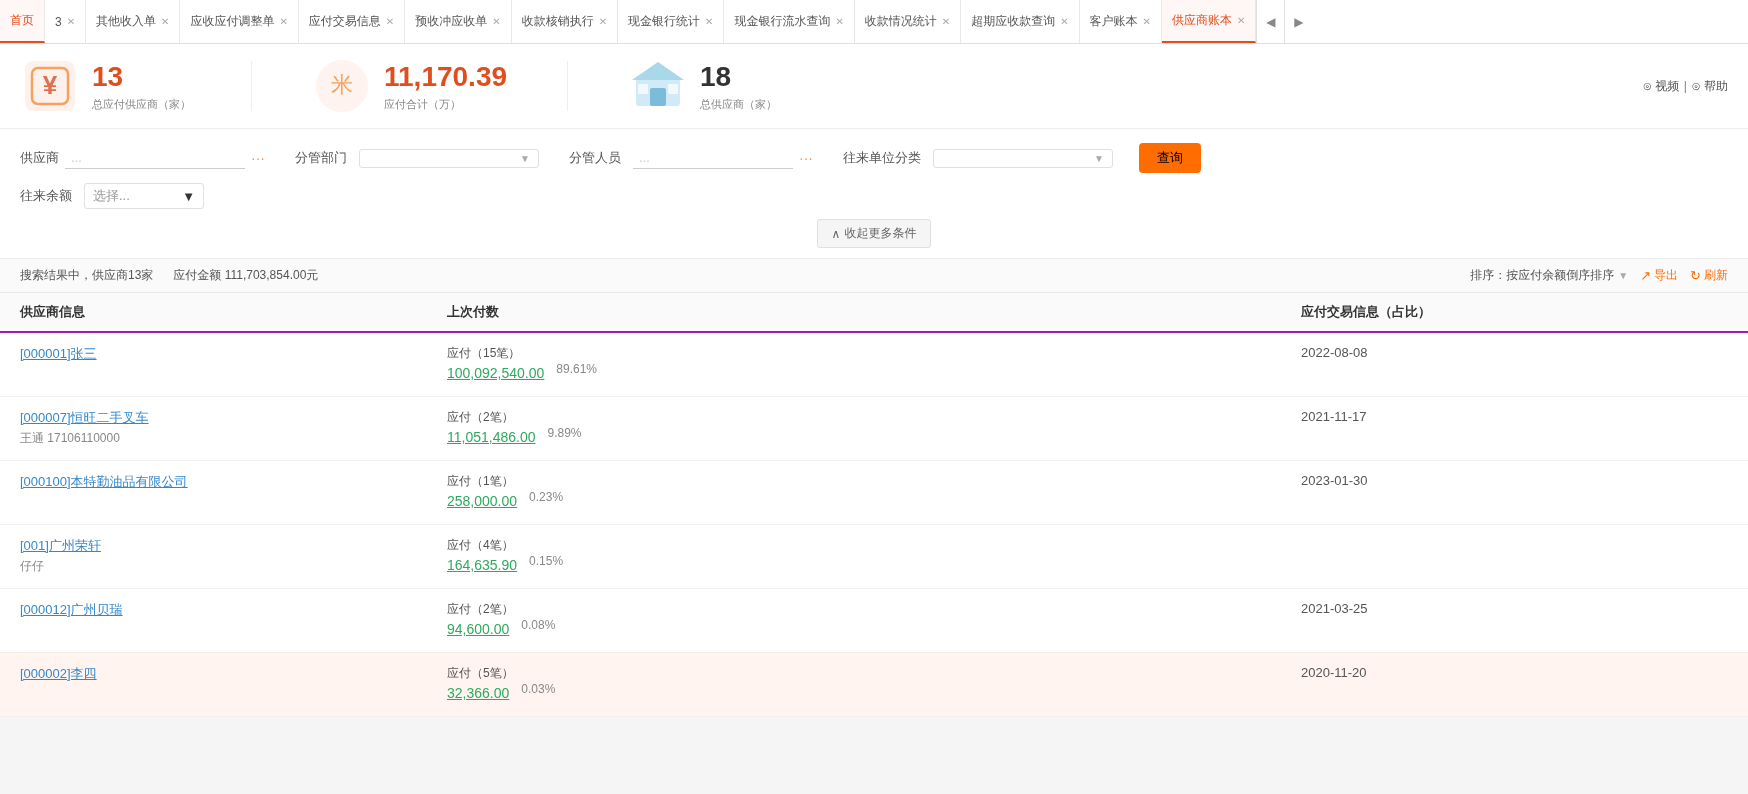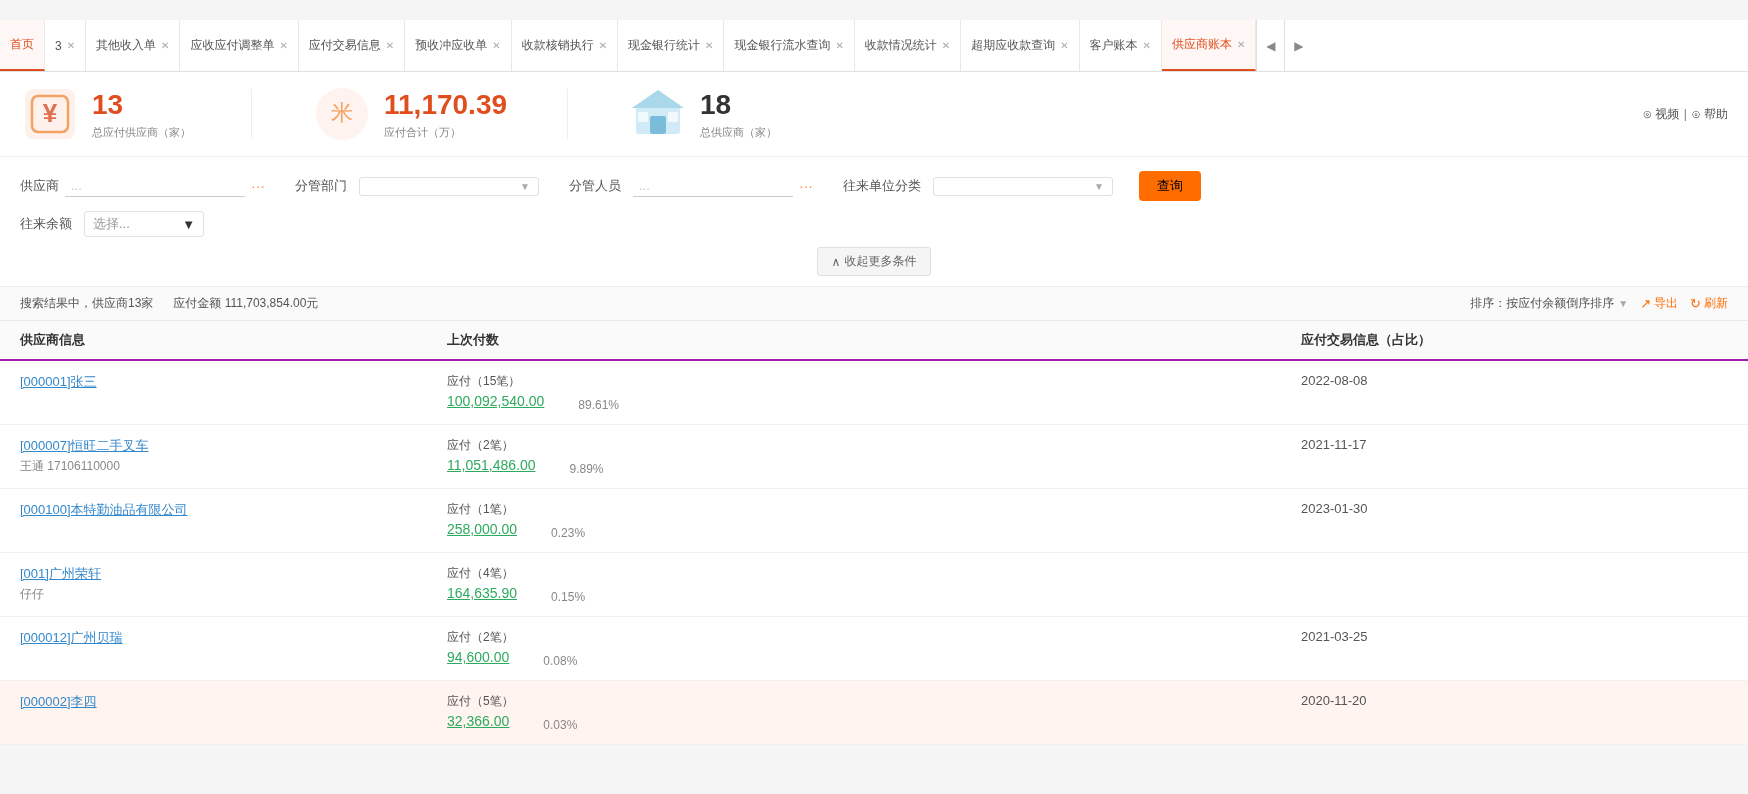--- a/index.html
+++ b/index.html
@@ -1,21 +1,21 @@
 <!DOCTYPE html>
 <html><head>
   <meta charset="utf-8">
   <style>
     * { box-sizing: border-box; margin: 0; padding: 0; }
     body { font-family: "Microsoft YaHei", "PingFang SC", Arial, sans-serif; font-size: 13px; background: #f5f5f5; color: #333; overflow-x: hidden; }
 
     
     .top-nav {
       display: flex; align-items: flex-end; background: #fff; border-bottom: 1px solid #e0e0e0;
-      height: 52px; overflow: hidden; margin-top: 20px;
+      height: 44px; overflow: hidden;
     }
     .nav-tab {
       display: flex; align-items: center; padding: 0 10px; height: 100%; white-space: nowrap;
       font-size: 12px; color: #555; cursor: pointer; border-right: 1px solid #e8e8e8;
       flex-shrink: 0;
     }
     .nav-tab.active { background: #fff7f5; color: #e04e1e; border-bottom: 2px solid #e04e1e; }
     .nav-tab .close-x { margin-left: 5px; color: #aaa; font-size: 10px; }
     .nav-arrow { width: 28px; height: 100%; display: flex; align-items: center; justify-content: center; border-left: 1px solid #e0e0e0; cursor: pointer; color: #888; font-size: 12px; flex-shrink: 0; }
 
@@ -88,21 +88,21 @@
       display: grid; grid-template-columns: 1fr 2fr 1fr;
       padding: 12px 20px; border-bottom: 1px solid #f0f0f0;
       align-items: start;
     }
     .table-row.highlighted { background: #fff4ef; }
     .supplier-link { color: #3388cc; text-decoration: underline; cursor: pointer; font-size: 13px; }
     .supplier-sub { font-size: 12px; color: #888; margin-top: 3px; }
     .tx-label { font-size: 12px; color: #555; }
     .tx-amount { font-size: 14px; color: #2eaa5e; font-weight: 500; margin: 3px 0; cursor: pointer; text-decoration: underline; }
     .tx-percent { font-size: 12px; color: #888; margin-left: 12px; }
-    .tx-row { display: flex; align-items: flex-end; gap: 22px; }
+    .tx-row { display: flex; align-items: flex-start; gap: 0; }
     .last-pay { font-size: 13px; color: #555; }
 
     
     ::-webkit-scrollbar { width: 6px; }
     ::-webkit-scrollbar-thumb { background: #ccc; border-radius: 3px; }
 
     .filter-dots { color: #ff8c42; font-size: 14px; cursor: pointer; }
   </style>
 </head>
 <body>

